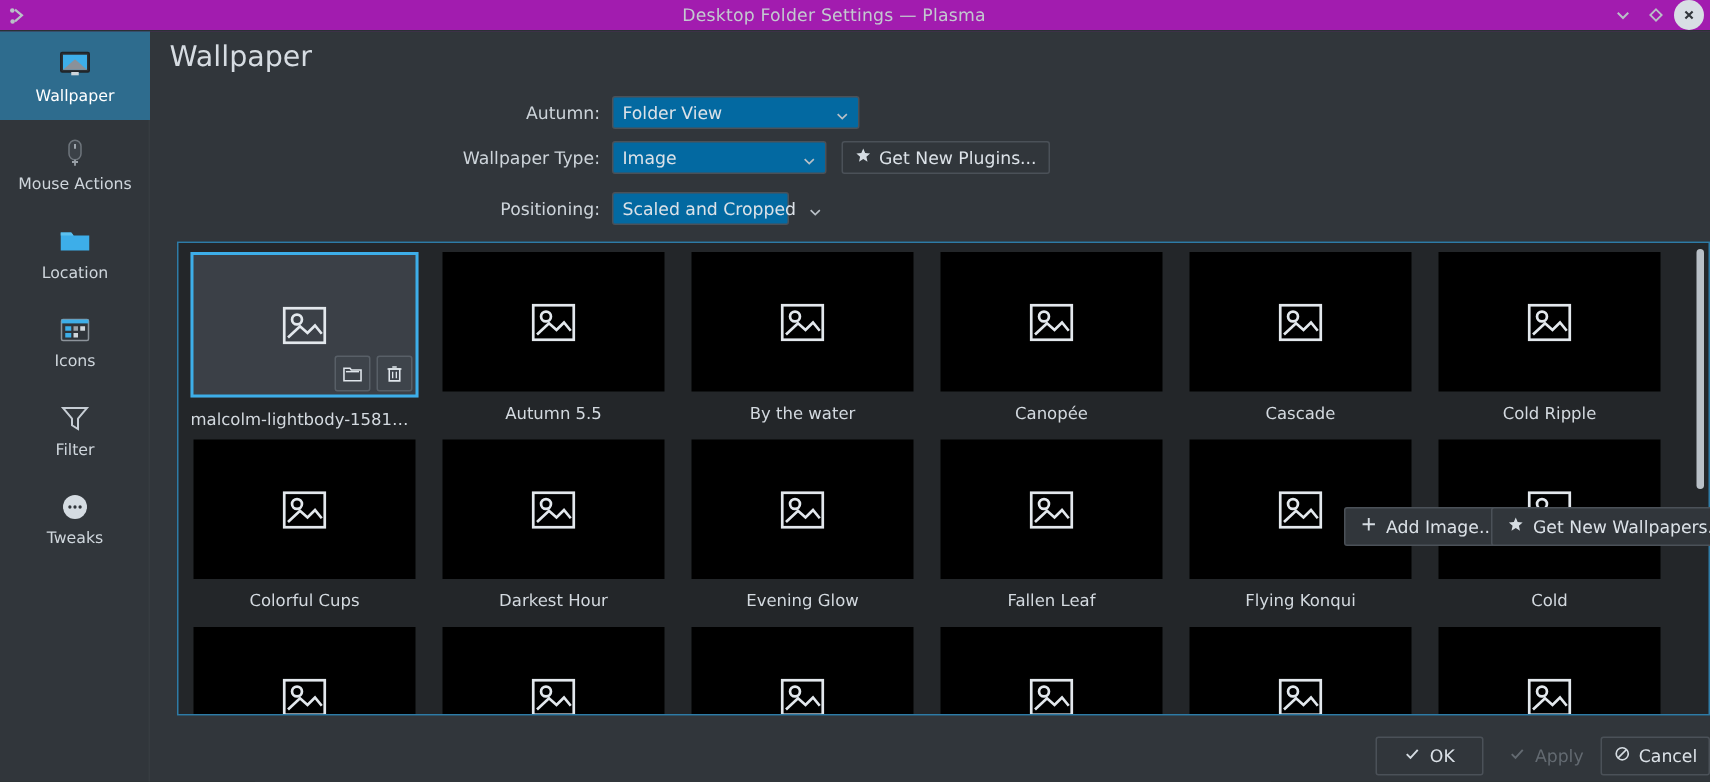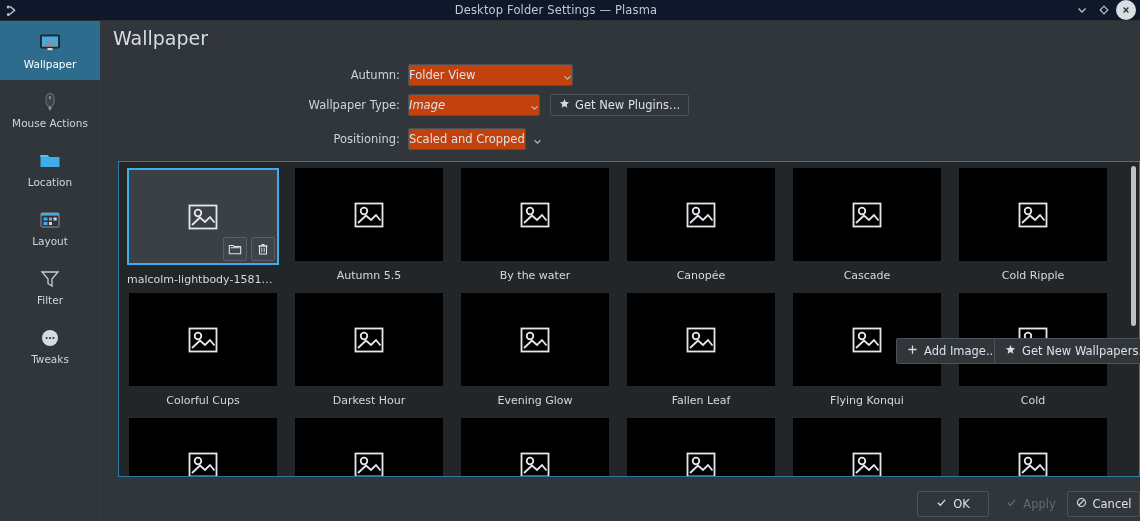--- a/index.html
+++ b/index.html
@@ -7,21 +7,21 @@
     width: 1140px; height: 521px;
     background: #31363b;
     font-family: "DejaVu Sans", "Liberation Sans", sans-serif;
     overflow: hidden;
     color: #d8dee4;
   }
 
   
   #titlebar {
     position: absolute; top: 0; left: 0; width: 1140px; height: 21px;
-    background: #0f172a;
+    background: #a21caf;
     border-bottom: 1px solid #2b3035;
     display: flex; align-items: center;
   }
   #titlebar .tb-left { width: 40px; padding-left: 5px; display: flex; align-items: center; }
   #titlebar .tb-title {
     flex: 1; text-align: center;
     font-size: 11.5px; color: #c3c9cf; letter-spacing: .15px;
   }
   #titlebar .tb-right { display: flex; align-items: center; gap: 2px; padding-right: 4px; }
   .tb-btn {
@@ -53,22 +53,22 @@
 
   #page-title {
     position: absolute; left: 13px; top: 6px;
     font-size: 19px; color: #d6dce2; font-weight: 400;
   }
 
   
   .form-row { position: absolute; display: flex; align-items: center; height: 22px; }
   .form-label { font-size: 11.5px; color: #cdd4da; text-align: right; margin-right: 8px; }
   .combo {
-    height: 22px; background: #c2410c; border: 1px solid #4b5158; border-radius: 2px;
-    display: flex; align-items: center; padding: 0 0;
+    height: 22px; background: #0369a1; border: 1px solid #4b5158; border-radius: 2px;
+    display: flex; align-items: center; padding: 0 6px;
     font-size: 11.5px; color: #dce2e8; cursor: pointer; position: relative;
   }
   .combo .cv { flex: 1; white-space: nowrap; }
   .chev { width: 9px; height: 9px; margin-left: 8px; flex: 0 0 auto; }
 
   .gbtn {
     height: 22px; background: #3a4047; border: 1px solid #4b5158; border-radius: 2px;
     display: inline-flex; align-items: center; gap: 5px; padding: 0 8px;
     font-size: 11.5px; color: #dce2e8; cursor: pointer; white-space: nowrap;
   }
@@ -199,21 +199,21 @@
       <svg width="24" height="24" viewBox="0 0 24 24">
         <rect x="3" y="5" width="18" height="14" rx="1" fill="#2f343a" stroke="#8d949b"></rect>
         <rect x="3" y="5" width="18" height="2.6" fill="#3daee9"></rect>
         <rect x="5.5" y="9.5" width="4" height="3" fill="#3daee9"></rect>
         <rect x="11" y="9.5" width="3" height="3" fill="#9aa1a8"></rect>
         <rect x="15.5" y="9.5" width="3.2" height="3" fill="#cfd6dc"></rect>
         <rect x="5.5" y="14" width="4" height="3" fill="#3daee9"></rect>
         <rect x="11" y="14" width="3" height="3" fill="#cfd6dc"></rect>
       </svg>
     </span>
-    <span class="side-label">Layout</span>
+    <span class="side-label">Icons</span>
   </div>
 
   <div class="side-item">
     <span class="side-ico">
       <svg width="24" height="24" viewBox="0 0 24 24">
         <path d="M4 5 h16 l-6 7 v7 l-4 -2.5 v-4.5 z" fill="none" stroke="#c6cdd4" stroke-width="1.3"></path>
       </svg>
     </span>
     <span class="side-label">Filter</span>
   </div>
@@ -242,21 +242,21 @@
       <span class="chev">
         <svg width="9" height="9" viewBox="0 0 10 10">
             <path d="M1.6 3.4 L5 6.8 L8.4 3.4" fill="none" stroke="#b9c0c7" stroke-width="1.2"></path>
           </svg>
       </span>
     </span>
   </div>
 
   <div class="form-row" style="left:0px; top:73px; width:760px;">
     <span class="form-label" style="width:300px;">Wallpaper Type:</span>
-    <span class="combo" style="width:132px;font-style:italic;">
+    <span class="combo" style="width:143px;">
       <span class="cv">Image</span>
       <span class="chev">
         <svg width="9" height="9" viewBox="0 0 10 10">
             <path d="M1.6 3.4 L5 6.8 L8.4 3.4" fill="none" stroke="#b9c0c7" stroke-width="1.2"></path>
           </svg>
       </span>
     </span>
     <span class="gbtn flat" style="margin-left:10px;">
       <span class="ic">
         <svg width="11" height="11" viewBox="0 0 12 12">

